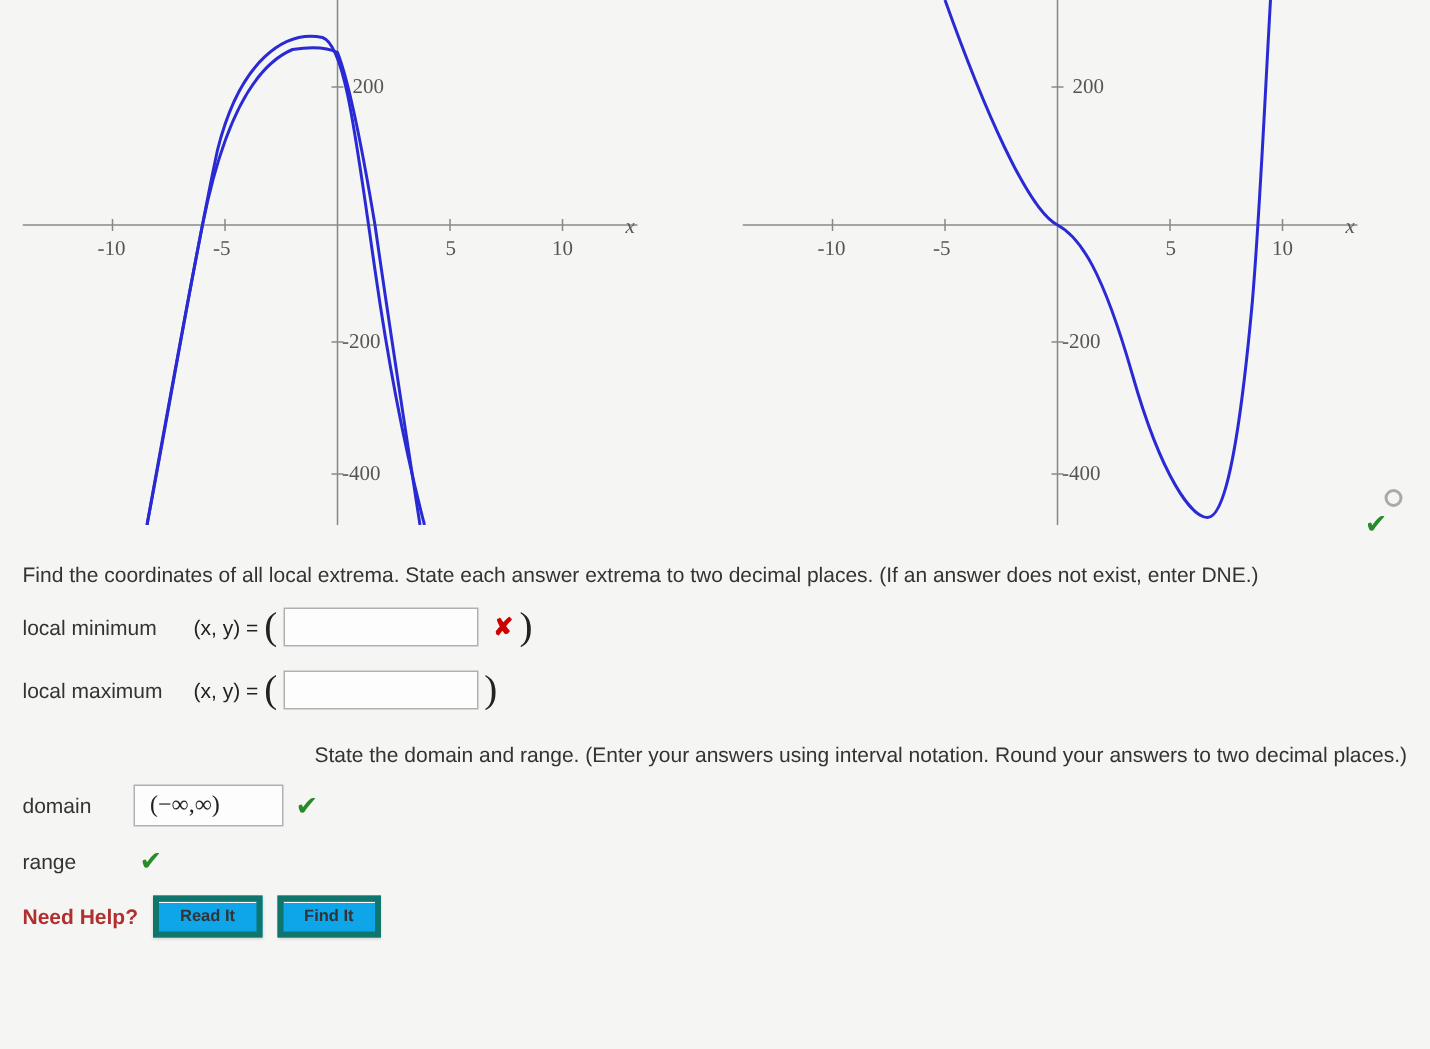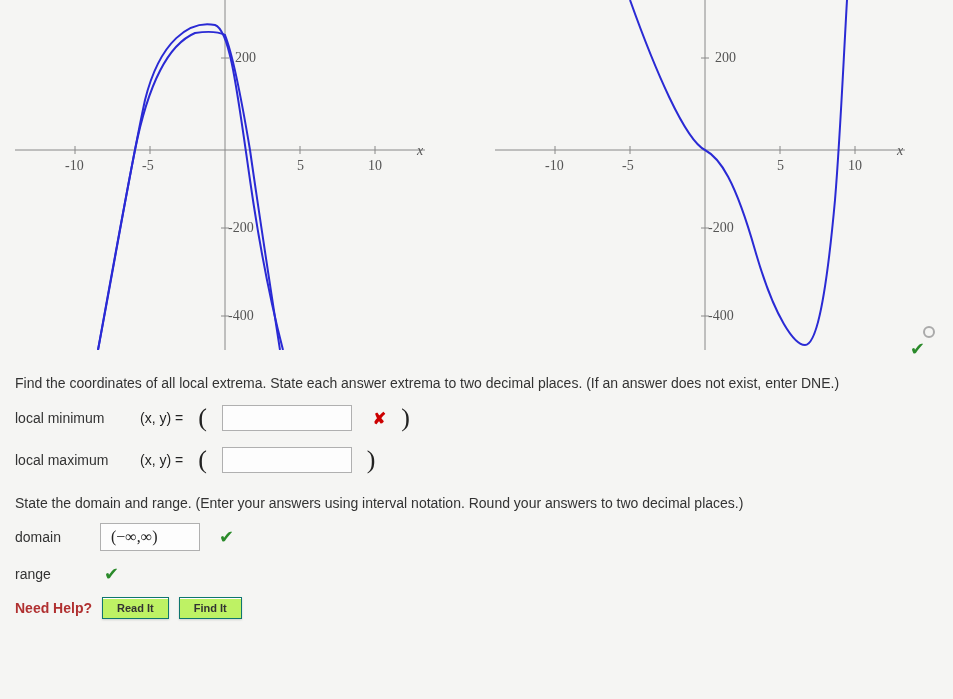--- a/index.html
+++ b/index.html
@@ -40,21 +40,21 @@
     .question p {
       font-size: 14px;
       color: #333;
       margin: 10px 0;
     }
     .row {
       display: flex;
       align-items: center;
       font-size: 14px;
       margin: 12px 0;
-      gap: 15px;
+      gap: 4px;
     }
     .label-term {
       display: inline-block;
       min-width: 110px;
       color: #333;
     }
     .math-italic { }
     .paren { font-size: 26px; font-family: 'Times New Roman', serif; }
     input.answer-input {
       border: 1px solid #b0b0b0;
@@ -81,22 +81,22 @@
       bottom: -10px;
       font-size: 18px;
     }
     .help-row {
       display: flex;
       align-items: center;
       gap: 10px;
     }
     .help-label { color: #b03030; font-weight: bold; font-size: 14px; }
     button.help-btn {
-      background: #bef264;
-      border: 1px solid #0f766e;
+      background: #0ea5e9;
+      border: 4px solid #0f766e;
       padding: 4px 14px;
       font-size: 11px;
       font-weight: bold;
       color: #333;
       cursor: pointer;
       box-shadow: inset 0 1px 0 #fff, 0 1px 2px rgba(0,0,0,0.15);
     }
     .selector-dot {
       position: absolute;
       width: 12px; height: 12px;
@@ -183,21 +183,21 @@
   </div>
 
   <div class="row">
     <span class="label-term">local maximum</span>
     <span class="math-italic">(x, y) =</span>
     <span class="paren">(</span>
     <input class="answer-input" value="" style="">
     <span class="paren">)</span>
   </div>
 
-  <p style="margin-top:20px;">State the domain and range. (Enter your answers using interval notation. Round your answers to two decimal places.)</p>
+  <p style="margin-top:20px;text-align:right;">State the domain and range. (Enter your answers using interval notation. Round your answers to two decimal places.)</p>
 
   <div class="row">
     <span class="label-term" style="min-width:70px">domain</span>
     <span class="answer-box">(−∞,∞)</span>
     <span class="mark-correct">✔</span>
   </div>
 
   <div class="row">
     <span class="label-term" style="min-width:70px">range</span>
     <span class="mark-correct">✔</span>

